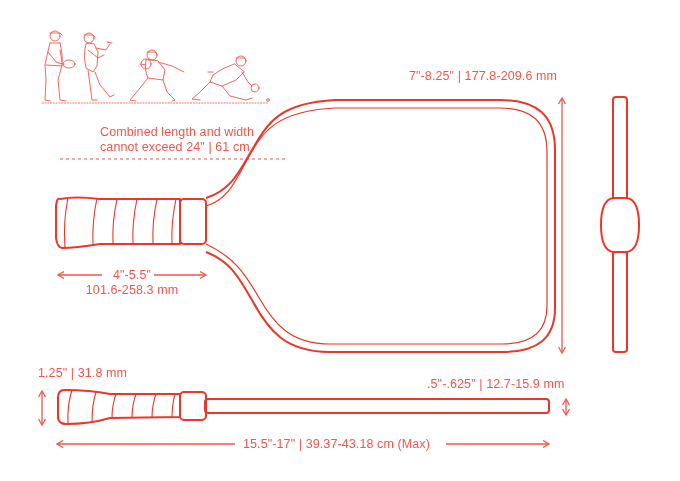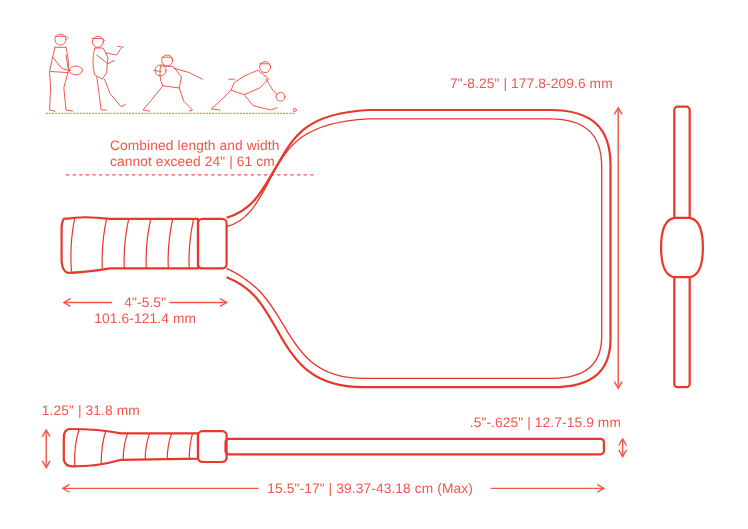--- a/index.html
+++ b/index.html
@@ -162,20 +162,20 @@
 
 <div class="label" style="left:72px; top:125px;margin-left:28px;">
   <div>Combined length and width</div>
   <div>cannot exceed 24" | 61 cm</div>
 </div>
 
 <div class="label" style="left:409px; top:69px;">7"-8.25" | 177.8-209.6 mm</div>
 
 <div class="label center" style="left:82px; top:268px; width:100px;">
   <div>4"-5.5"</div>
-  <div>101.6-121.4 mm</div>
+  <div>101.6-258.3 mm</div>
 </div>
 
 <div class="label" style="left:38px; top:366px;">1.25" | 31.8 mm</div>
 
 <div class="label" style="left:427px; top:377px;">.5"-.625" | 12.7-15.9 mm</div>
 
 <div class="label" style="left:243px; top:437px;">15.5"-17" | 39.37-43.18 cm (Max)</div>
 
 </body></html>

